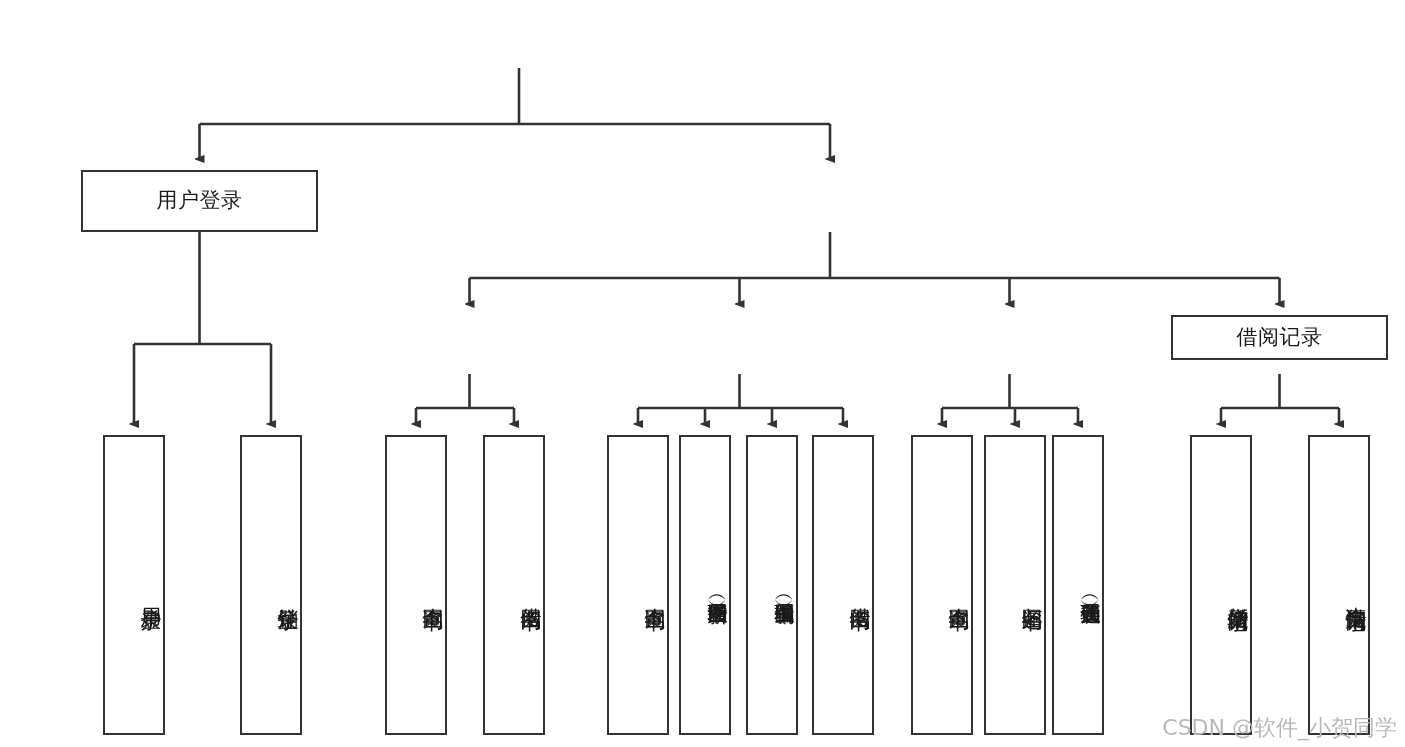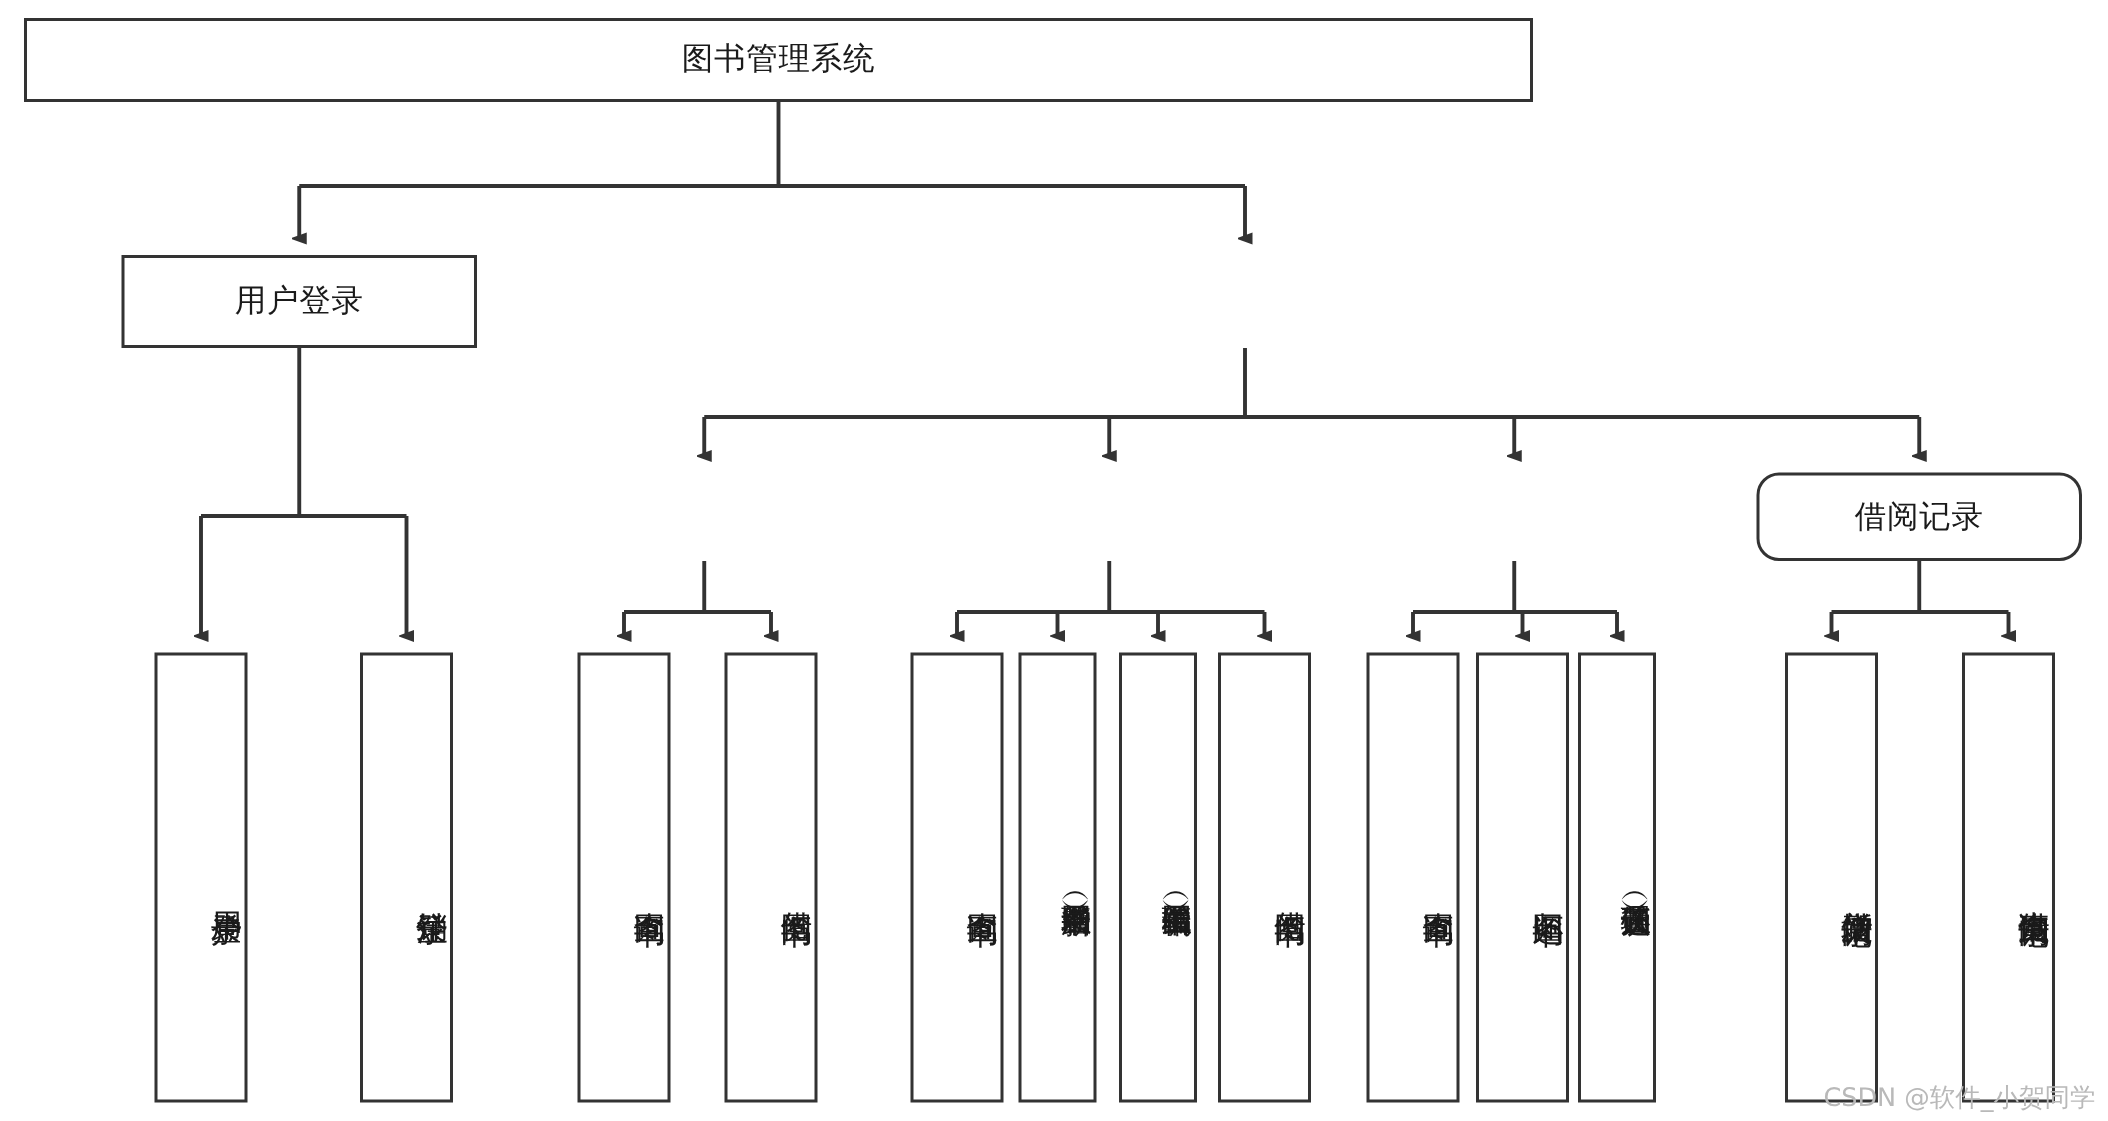--- a/index.html
+++ b/index.html
@@ -59,21 +59,21 @@
     letter-spacing: 0px;
     line-height: 1.15;
   }
   .node-v span {
     display: block;
   }
   #watermark {
     position: absolute;
     right: 8px;
     bottom: 4px;
-    font-size: 17px;
+    font-size: 22px;
     color: #b9b9b9;
     white-space: nowrap;
     pointer-events: none;
     font-family: "DejaVu Sans", "Liberation Sans", sans-serif;
   }
 </style>
 </head>
 <body>
 
 <div id="diagram-root">
@@ -114,29 +114,26 @@
         <path d="M942,408 L942,424" marker-end="url(#arrow)"></path>
         <path d="M1015,408 L1015,424" marker-end="url(#arrow)"></path>
         <path d="M1078,408 L1078,424" marker-end="url(#arrow)"></path>
         <path d="M1279.5,374 L1279.5,408"></path>
         <path d="M1221,408 L1339,408"></path>
         <path d="M1221,408 L1221,424" marker-end="url(#arrow)"></path>
         <path d="M1339,408 L1339,424" marker-end="url(#arrow)"></path>
       </g>
   </svg>
 
-  <div class="node-box node-h" style="left: 16px; top: 12px; width: 1006px; height: 56px;">
-    <span>图书管理系统</span>
-  </div>
 
   <div class="node-box node-h" style="left: 81px; top: 170px; width: 237px; height: 62px;">
     <span>用户登录</span>
   </div>
 
-  <div class="node-box node-h" style="left: 1171px; top: 315px; width: 217px; height: 59px; border-radius: 15px;">
+  <div class="node-box node-h" style="left: 1171px; top: 315px; width: 217px; height: 45px;">
     <span>借阅记录</span>
   </div>
 
   <div class="node-box node-v" style="left: 103px; top: 435px; width: 62px; height: 300px;">
     <span>用户登录</span>
   </div>
   <div class="node-box node-v" style="left: 240px; top: 435px; width: 62px; height: 300px;">
     <span>注销登录</span>
   </div>
 

